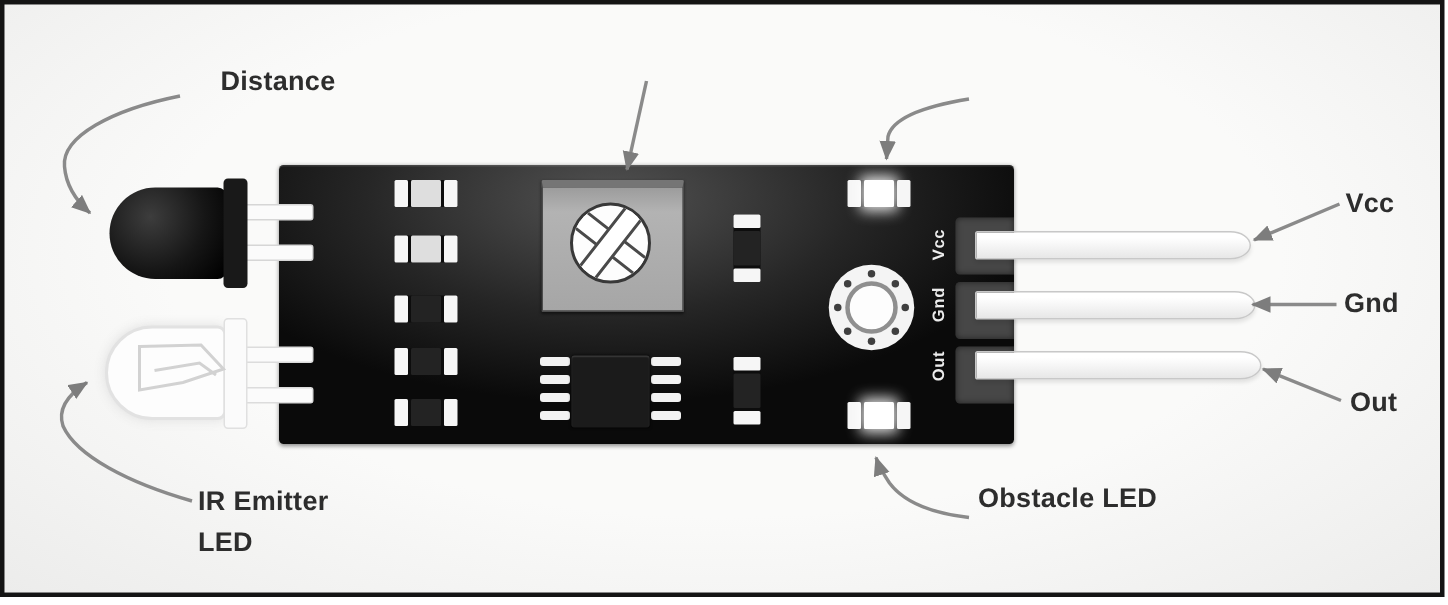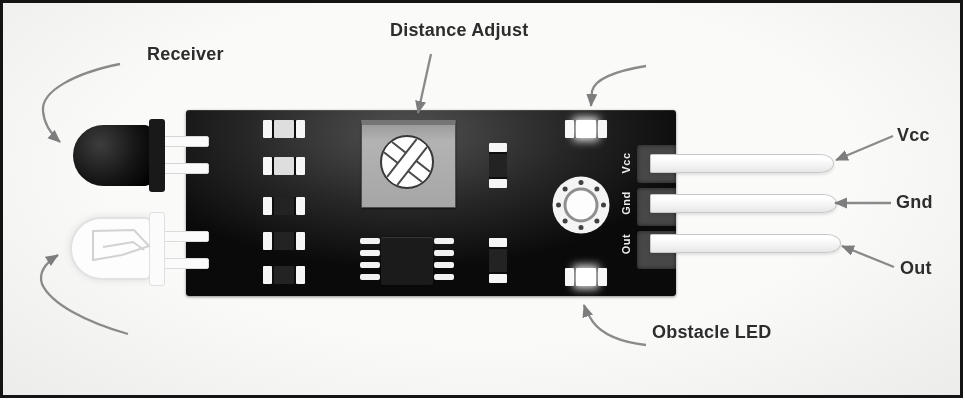--- a/index.html
+++ b/index.html
@@ -222,22 +222,25 @@
         <path d="M 643 63 C 612 68 592 76 589 88 L 588 103" marker-end="url(#ah)"></path>
         <path d="M 890 133 L 833 157" marker-end="url(#ah)"></path>
         <path d="M 888 200 L 832 200" marker-end="url(#ah)"></path>
         <path d="M 891 264 L 839 243" marker-end="url(#ah)"></path>
         <path d="M 125 331 C 83 319 48 301 39 281 C 35 269 44 259 55 252" marker-end="url(#ah)"></path>
         <path d="M 643 342 C 617 339 599 331 590 319 C 586 313 583 308 581 302" marker-end="url(#ah)"></path>
       </g>
     </svg>
 
     <div class="label" style="left:144px;top:38px;">
-      <div>Receiver</div>
+      <div>Distance</div>
     </div>
-    <div class="label" style="left:387px;top:14px;">Distance Adjust</div>
     <div class="label" style="left:894px;top:119px;">Vcc</div>
     <div class="label" style="left:893px;top:186px;">Gnd</div>
     <div class="label" style="left:897px;top:252px;">Out</div>
+    <div class="label" style="left:129px;top:318px;">
+      <div>IR Emitter</div>
+      <div>LED</div>
+    </div>
     <div class="label" style="left:649px;top:316px;">Obstacle LED</div>
 
   </div>
 </div>
 
 </body></html>

